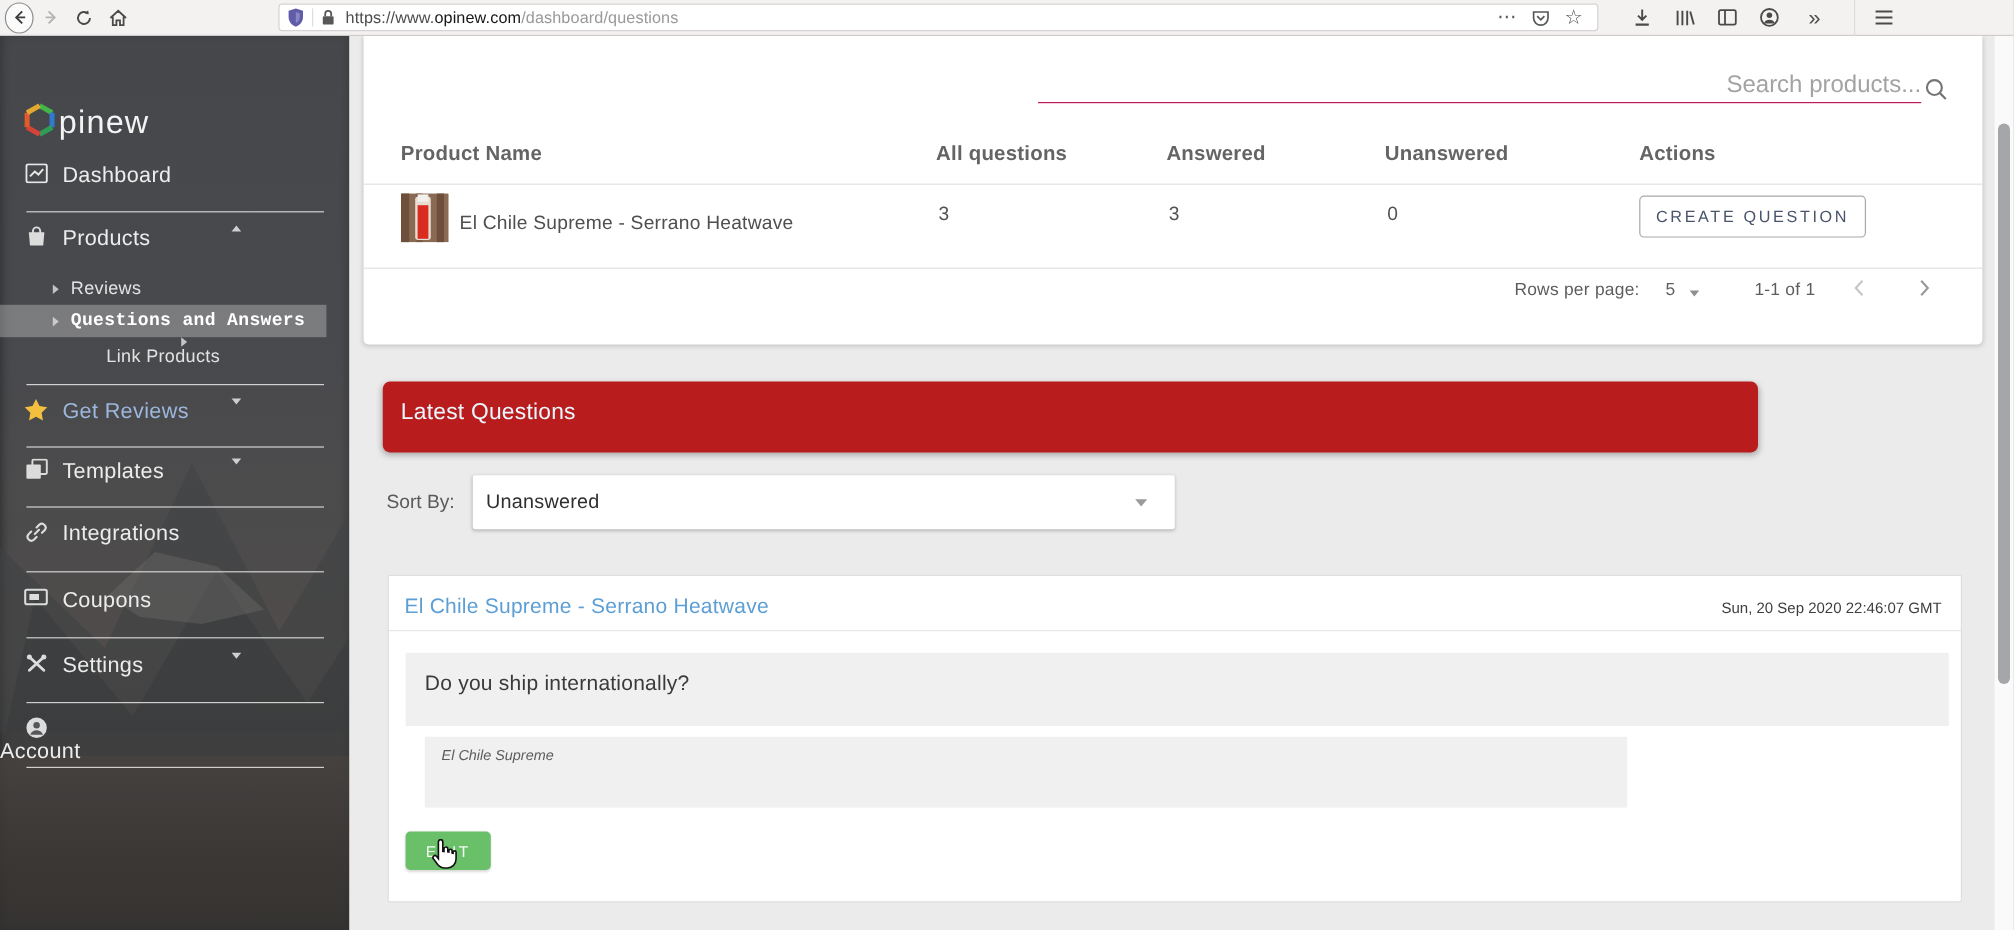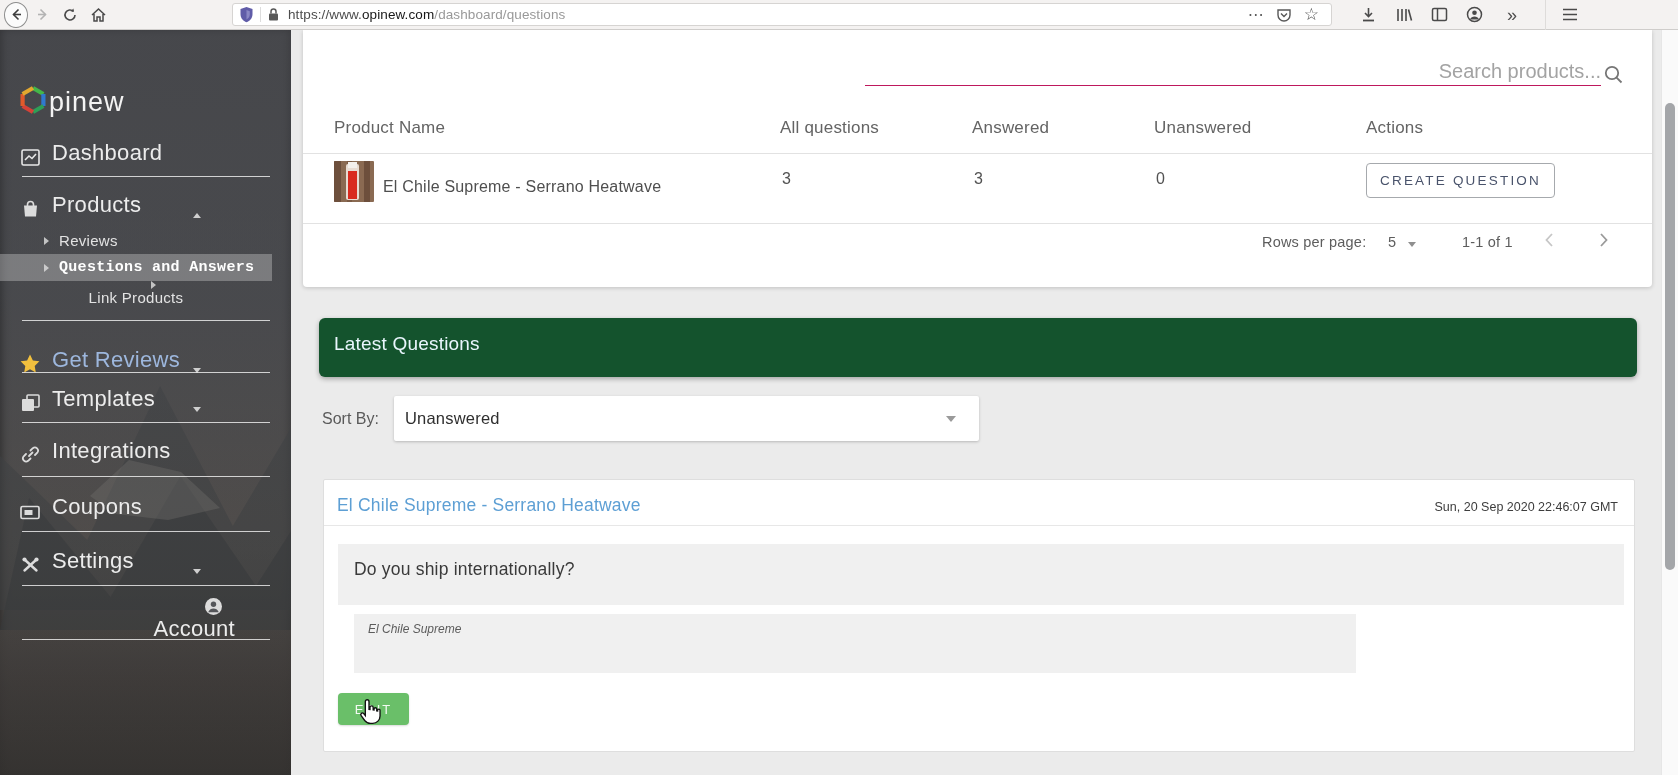--- a/index.html
+++ b/index.html
@@ -36,45 +36,45 @@
     z-index:10;
   }
   .mountain { position:absolute; left:0; width:291px; pointer-events:none; }
   .m1 { top:300px; height:280px; background:#3c3f42; clip-path:polygon(0 100%,0 45%,30% 75%,55% 20%,80% 70%,100% 35%,100% 100%); opacity:.55; }
   .m2 { top:380px; height:220px; background:#35383b; clip-path:polygon(0 100%,10% 40%,38% 85%,62% 30%,88% 80%,100% 55%,100% 100%); opacity:.6; }
   .glacier { top:430px; height:60px; left:90px; width:130px; background:#8d8a83; clip-path:polygon(0 60%,30% 0,70% 20%,100% 80%,60% 100%,20% 90%); opacity:.35; position:absolute; }
   .water { position:absolute; left:0; top:600px; width:291px; height:145px; background:linear-gradient(180deg,#474340 0%,#3e3a38 40%,#343230 100%); opacity:.85; }
   .sidebar-overlay { position:absolute; inset:0; background:linear-gradient(180deg,rgba(70,71,75,.55) 0%,rgba(70,71,75,.35) 50%,rgba(50,48,46,.25) 100%); }
   .logo { position:absolute; left:18px; top:55px; display:flex; align-items:center; }
   .logo-text { color:#f3f3f3; font-size:27px; font-weight:300; letter-spacing:1px; margin-left:1px; }
-  .nav-item { position:absolute; left:0; width:235px; height:30px; display:flex; align-items:flex-end; color:#ececec; font-size:22px; letter-spacing:.3px; cursor:pointer; }
+  .nav-item { position:absolute; left:0; width:235px; height:30px; display:flex; align-items:flex-start; color:#ececec; font-size:18px; letter-spacing:.3px; cursor:pointer; }
   .nav-item .nico { width:20px; margin-left:20px; margin-right:12px; display:flex; justify-content:center; }
   .nav-sub { position:absolute; left:0; width:272px; height:27px; display:flex; align-items:center; color:#e3e3e3; font-size:15px; letter-spacing:.3px; cursor:pointer; }
   .nav-sub .tri { width:0; height:0; border-left:5px solid #d8d8d8; border-top:4px solid transparent; border-bottom:4px solid transparent; margin-left:44px; margin-right:10px; opacity:.85; }
   .nav-sub.active { background:rgba(255,255,255,0.28); color:#fff; font-weight:bold; }
   .sdivider { position:absolute; left:22px; width:248px; height:1px; background:rgba(255,255,255,0.75); }
   .caret-down { width:0; height:0; border-top:5px solid #cfcfcf; border-left:4px solid transparent; border-right:4px solid transparent; position:absolute; right:34px; }
   .caret-up { width:0; height:0; border-bottom:5px solid #cfcfcf; border-left:4px solid transparent; border-right:4px solid transparent; position:absolute; right:34px; }
   
   .main { position:absolute; left:291px; top:30px; width:1387px; height:745px; background:#ebebeb; }
   .table-card { position:absolute; left:12px; top:0; width:1349px; height:257px; background:#fff; border-radius:0 0 4px 4px; box-shadow:0 1px 4px rgba(0,0,0,0.18); }
   .search-input { position:absolute; left:574px; top:28px; width:736px; height:28px; border:none; border-bottom:1px solid #be185d; font-size:20px; color:#444; background:transparent; font-family:"Liberation Sans",sans-serif; outline:none;text-align:right; }
   .search-input::placeholder { color:#a3a3a3; }
-  .th { position:absolute; font-size:17px; font-weight:normal; color:#646464; letter-spacing:.2px; top:88px; }
+  .th { position:absolute; font-size:17px; font-weight:bold; color:#646464; letter-spacing:.2px; top:88px; }
   .hdr-line { position:absolute; left:12px; top:123px; width:1349px; height:1px; background:#e2e2e2; }
   .cell { position:absolute; font-size:16px; color:#525252; }
   .prod-name { position:absolute; left:92px; top:148px; font-size:16px; color:#4f4f4f; letter-spacing:.2px; }
   .prod-img { position:absolute; left:43px; top:131px; width:40px; height:41px; border-radius:1px; overflow:hidden; }
   .create-q-btn { position:absolute; left:1075px; top:133px; width:189px; height:35px; background:#fff; border:1px solid #a6a9ad; border-radius:4px; color:#49536b; font-size:13.5px; letter-spacing:2.2px; font-family:"Liberation Sans",sans-serif; cursor:pointer; }
   .pag-line { position:absolute; left:12px; top:193px; width:1349px; height:1px; background:#e2e2e2; }
   .pag-text { position:absolute; top:204px; font-size:14.5px; color:#5d5d5d; letter-spacing:.2px; }
   .pag-caret { position:absolute; top:212px; width:0; height:0; border-top:5px solid #8f8f8f; border-left:4.5px solid transparent; border-right:4.5px solid transparent; }
   .chev { position:absolute; top:202px; font-size:17px; }
   
-  .blue-bar { position:absolute; left:28px; top:288px; width:1318px; height:59px; background:#14532d; border-radius:6px; box-shadow:0 2px 5px rgba(0,0,0,0.3); display:flex; align-items:center; }
+  .blue-bar { position:absolute; left:28px; top:288px; width:1146px; height:59px; background:#b91c1c; border-radius:6px; box-shadow:0 2px 5px rgba(0,0,0,0.3); display:flex; align-items:center; }
   .blue-bar span { color:#e9f6fd; font-size:19px; letter-spacing:.2px; margin-left:15px; margin-top:-8px; }
   .sort-label { position:absolute; left:31px; top:380px; font-size:16px; color:#5a5a5a; }
   .sort-box { position:absolute; left:103px; top:366px; width:585px; height:45px; background:#fff; border-radius:2px; box-shadow:0 1px 3px rgba(0,0,0,0.22); display:flex; align-items:center; cursor:pointer; }
   .sort-box .val { font-size:16.5px; color:#2f2f2f; margin-left:11px; letter-spacing:.2px; }
   .sort-caret { position:absolute; right:23px; width:0; height:0; border-top:6px solid #9a9a9a; border-left:5px solid transparent; border-right:5px solid transparent; }
   
   .q-card { position:absolute; left:32px; top:449px; width:1312px; height:273px; background:#fff; border:1px solid #dedede; border-radius:2px; }
   .q-title { position:absolute; left:13px; top:15px; font-size:17.5px; color:#5d9fd4; letter-spacing:.2px; }
   .q-date { position:absolute; right:16px; top:20px; font-size:12.5px; color:#3d3d3d; }
   .q-divider { position:absolute; left:0; top:45px; width:100%; height:1px; background:#e7e7e7; }
@@ -220,21 +220,21 @@
     <div class="nav-sub active" style="top:224px;font-family:Liberation Mono, monospace;">
       <span class="tri"></span>
       <span>Questions and Answers</span>
     </div>
     <div class="nav-sub" style="top:251px;flex-direction:column;">
       <span class="tri"></span>
       <span>Link Products</span>
     </div>
     <div class="sdivider" style="top:290px;"></div>
 
-    <div class="nav-item" style="top:302px; color:#9db7dd;margin-top:11px;">
+    <div class="nav-item" style="top:302px; color:#9db7dd;">
       <span class="nico">
         <svg width="20" height="19" viewBox="0 0 20 19">
             <path d="M10 0.5 L12.9 6.4 L19.4 7.3 L14.7 11.9 L15.8 18.4 L10 15.3 L4.2 18.4 L5.3 11.9 L0.6 7.3 L7.1 6.4 Z" fill="#f2c03e"></path>
           </svg>
       </span>
       <span>Get Reviews</span>
       <span class="caret-down"></span>
     </div>
     <div class="sdivider" style="top:342px;"></div>
 

